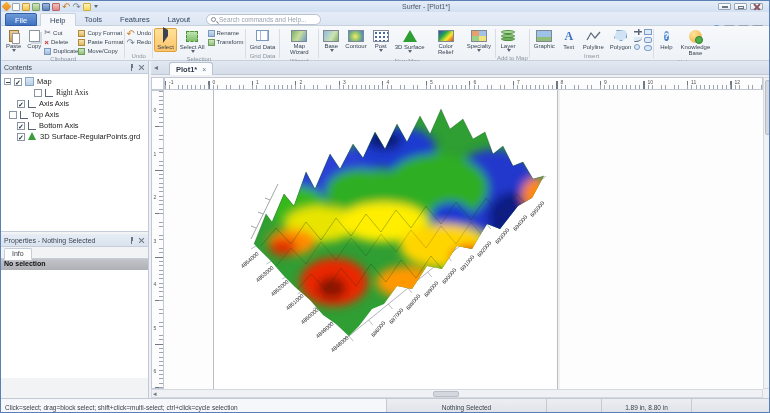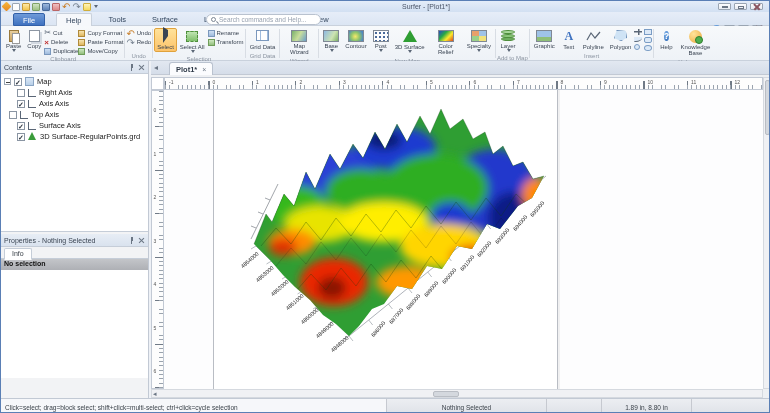--- a/index.html
+++ b/index.html
@@ -25,21 +25,21 @@
   .wb { width:13px; height:7px; border:1px solid #9aa5b2; background:linear-gradient(#fdfdfe,#e7ebf1); border-radius:1px; position:relative; }
   .wb i { position:absolute; left:3px; top:2px; width:6px; height:2px; background:#6b7684; }
   .wb.max i { height:3px; background:none; border:1px solid #6b7684; width:6px;}
   .wb.close i { background:none; left:2px; top:0px; width:8px; height:6px; }
   .wb.close i::before { content:""; position:absolute; left:0; top:2px; width:8px; height:1.5px; background:#8a5560; transform:rotate(45deg);}
   .wb.close i::after { content:""; position:absolute; left:0; top:2px; width:8px; height:1.5px; background:#8a5560; transform:rotate(-45deg);}
 
   
   #tabrow { position:absolute; left:0; top:11px; width:100%; height:14px; background:linear-gradient(#e6edf8,#dbe5f3); border-bottom:1px solid #c9d1dc; }
   #tabs { position:absolute; left:4px; top:0; display:flex; height:14px; align-items:flex-end; }
-  .rtab { padding:2px 9px 1px 9px; font-size:7.5px; color:#33465e; height:13px;margin-left:8px; }
+  .rtab { padding:2px 9px 1px 9px; font-size:7.5px; color:#33465e; height:13px; }
   .rtab.file { background:linear-gradient(#6f9ad8,#3f72c0); color:#fff; border-radius:2px 2px 0 0; margin-right:3px; border:1px solid #3260a8; }
   .rtab.active { background:#f6f8fb; border:1px solid #c9d1dc; border-bottom:none; border-radius:2px 2px 0 0; }
   #searchbox { position:absolute; left:205px; top:1.5px; width:115px; height:11px; background:#fff; border:1px solid #b9c2cf; border-radius:6px; display:flex; align-items:center; padding-left:4px; gap:3px; }
   .mag { width:5px; height:5px; border:1px solid #7c8694; border-radius:50%; position:relative; }
   .mag::after { content:""; position:absolute; left:4px; top:4px; width:3px; height:1px; background:#7c8694; transform:rotate(45deg); }
   #search-ph { color:#98a2b0; font-size:6.5px; }
   #winbtns-doc { right:6px; top:13px; }
   .wb.small { width:11px; height:8px; }
   .helpbtn { width:9px; height:9px; border-radius:50%; background:radial-gradient(circle at 35% 30%,#7fb1e8,#2d6ab8); color:#fff; font-size:7px; text-align:center; line-height:9px; font-weight:bold; }
   .ribcaret { font-size:7px; color:#6b7684; line-height:9px; }
@@ -194,21 +194,21 @@
           <i></i>
         </span>
     </div>
   </div>
 
   <div id="tabrow">
     <div id="tabs">
       <span class="rtab file">File</span>
       <span class="rtab active">Help</span>
       <span class="rtab">Tools</span>
-      <span class="rtab">Surface</span>
+      <span class="rtab">Features</span>
       <span class="rtab">Layout</span>
       <span class="rtab">Map Tools</span>
       <span class="rtab">View</span>
     </div>
     <div id="searchbox">
       <span class="mag"></span>
       <span id="search-ph">Search commands and Help...</span>
     </div>
     <div class="winbtns" id="winbtns-doc">
       <span class="ribcaret">▴</span>
@@ -452,39 +452,39 @@
       <span class="pin-ic"></span>
       <span class="x-ic"></span>
     </div>
     <div id="contents-body">
       <div class="trow" style="padding-left:3px;align-items:center;">
         <span class="expander"></span>
         <span class="cbx">✓</span>
         <span class="ti ti-map"></span>
         <span>Map</span>
       </div>
-      <div class="trow" style="padding-left:16px;">
+      <div class="trow" style="padding-left:33px;font-family:Liberation Serif, serif;">
         <span class="cbx"></span>
         <span class="ti ti-axis"></span>
         <span>Right Axis</span>
       </div>
       <div class="trow" style="padding-left:16px;">
         <span class="cbx">✓</span>
         <span class="ti ti-axis"></span>
         <span>Axis Axis</span>
       </div>
       <div class="trow" style="padding-left:8px;">
         <span class="cbx"></span>
         <span class="ti ti-axis"></span>
         <span>Top Axis</span>
       </div>
       <div class="trow" style="padding-left:16px;">
         <span class="cbx">✓</span>
         <span class="ti ti-axis"></span>
-        <span>Surface Axis</span>
+        <span>Bottom Axis</span>
       </div>
       <div class="trow" style="padding-left:16px;">
         <span class="cbx">✓</span>
         <span class="ti"><span class="ti-surface" style="display:inline-block;"></span></span>
         <span>3D Surface-RegularPoints.grd</span>
       </div>
     </div>
     <div class="panelhdr" id="props-hdr">
       <span class="t">Properties - Nothing Selected</span>
       <span class="pin-ic"></span>

